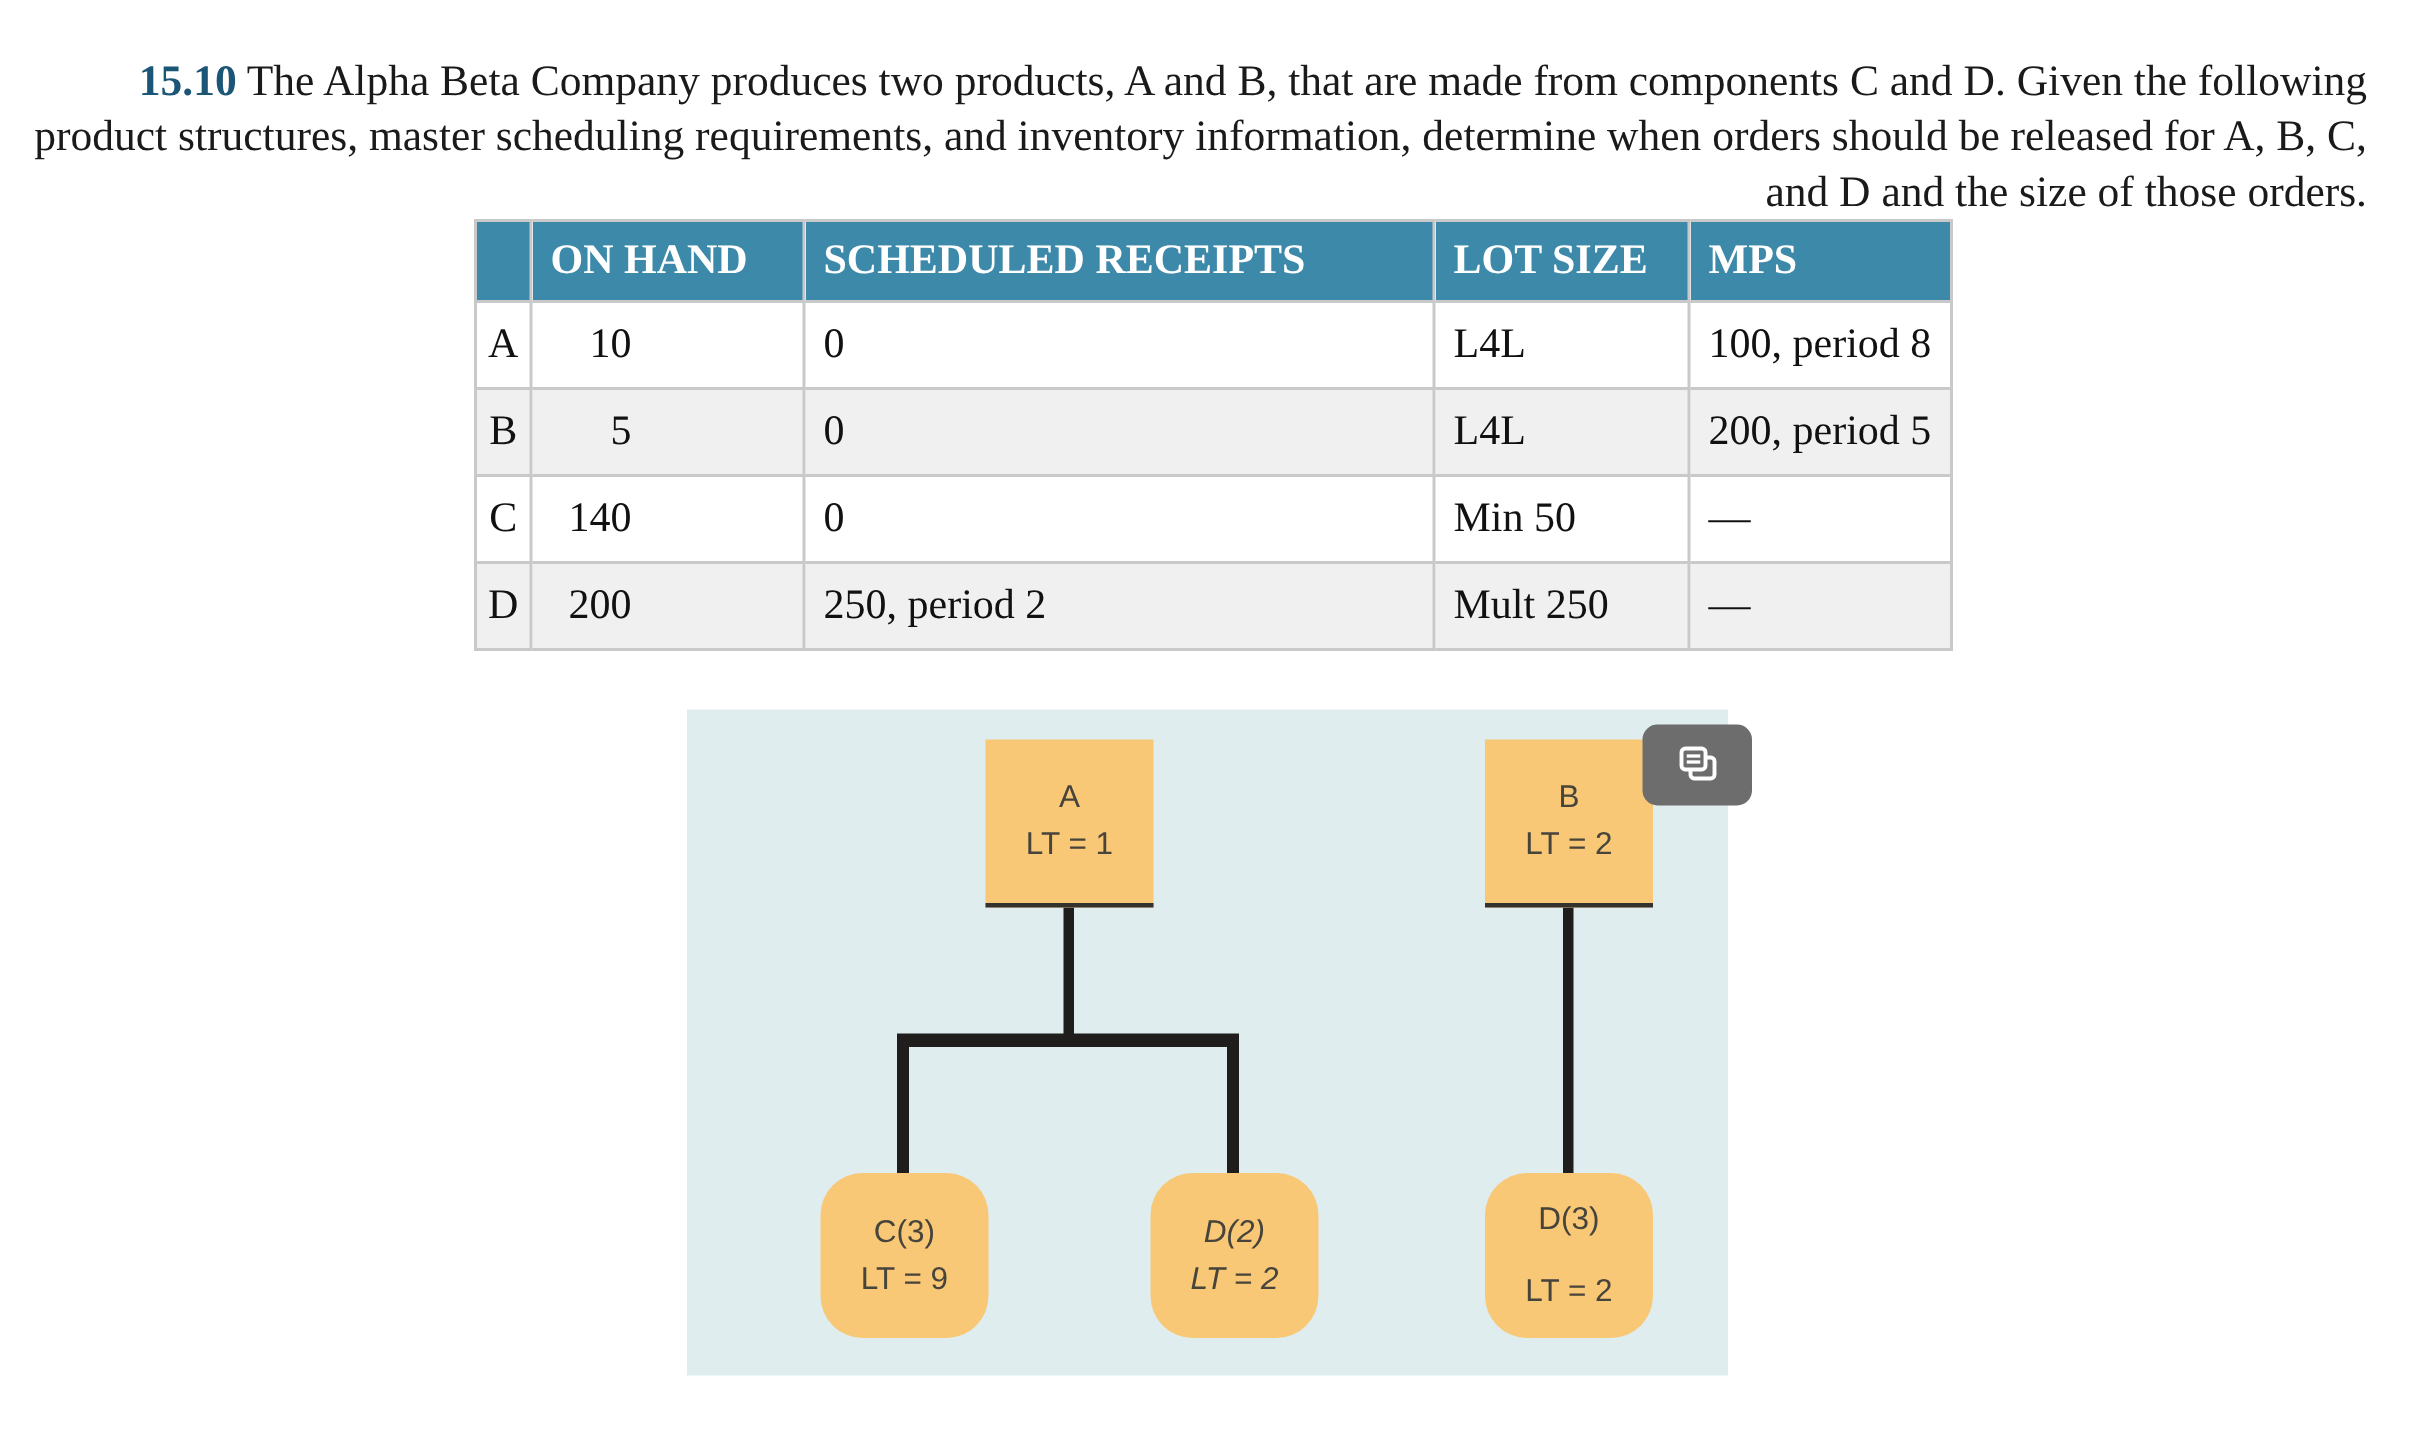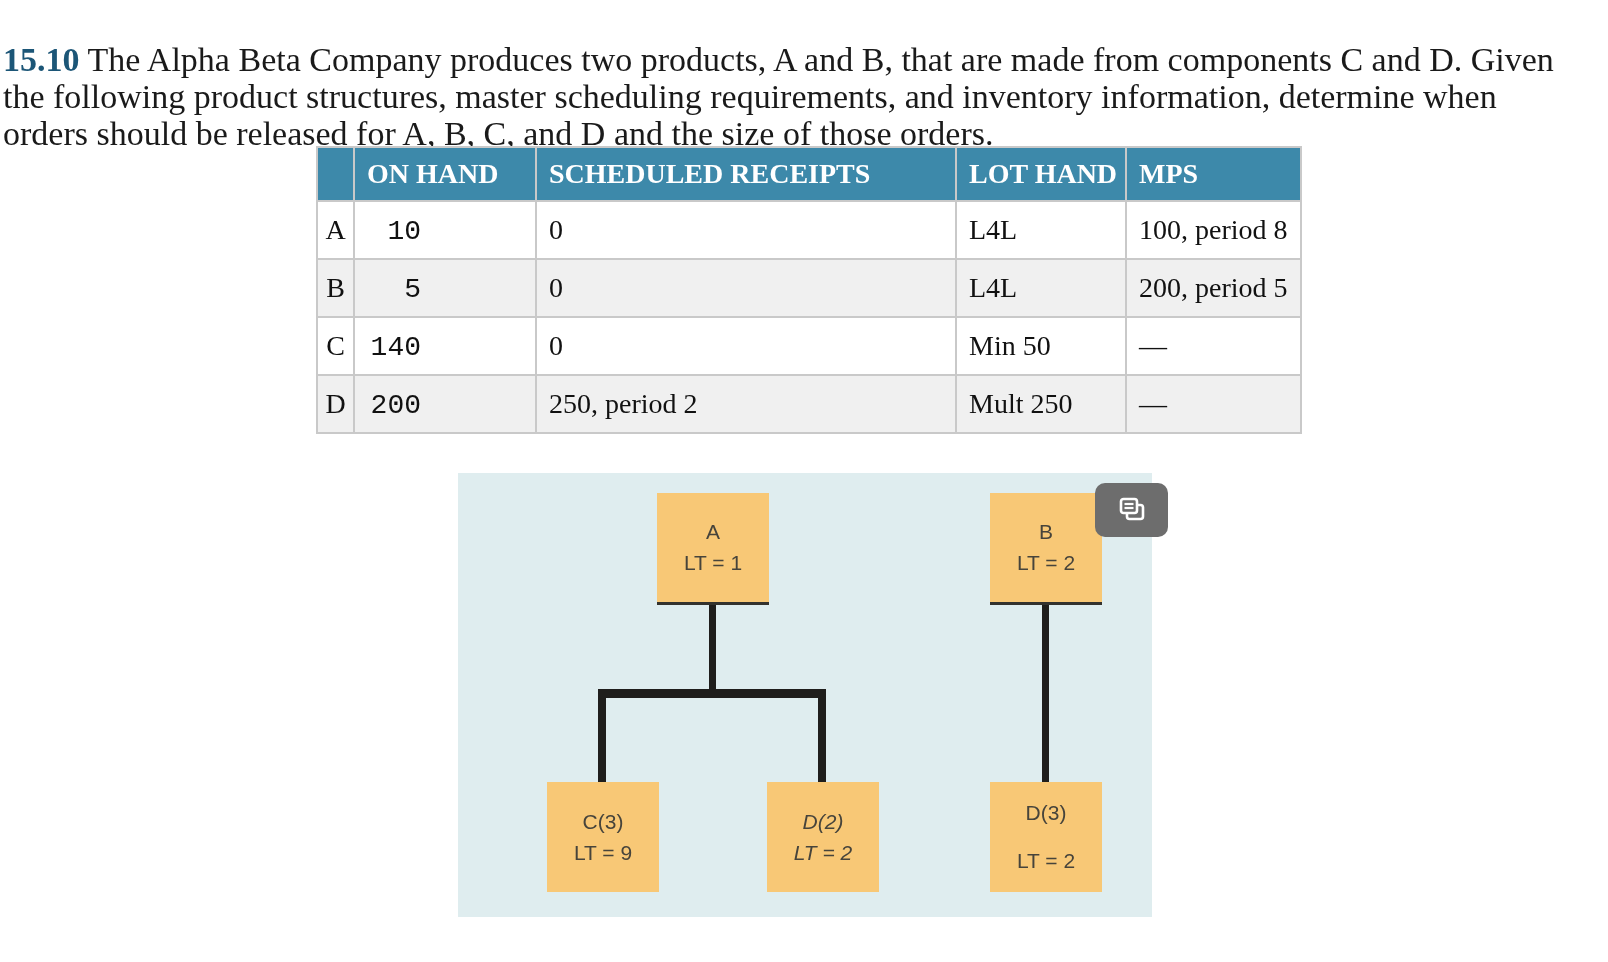--- a/index.html
+++ b/index.html
@@ -9,23 +9,24 @@
     overflow: hidden;
     font-family: "Liberation Serif", serif;
   }
   .page { position: relative; width: 1608px; height: 962px; }
 
   
   .problem-text {
     position: absolute;
     left: 3px; top: 7px;
     width: 1575px;
-    font-size: 34px;
+    font-size: 29px;
     line-height: 37px;
     color: #1a1a1a;
+    text-align: right;
   }
   .problem-number {
     font-weight: bold;
     color: #1c5677;
   }
 
   
   table.info-table {
     position: absolute;
     left: 316px; top: 146px;
@@ -50,21 +51,21 @@
   }
   .info-table td { height: 48px; background: #ffffff; }
   .info-table tr.alt td { background: #f0f0f0; }
   .col-label  { width: 37px;  }
   .col-onhand { width: 182px; }
   .col-sched  { width: 420px; }
   .col-lot    { width: 170px; }
   .col-mps    { width: 175px; }
   .info-table td.label-cell { text-align: center; padding: 2px 4px; }
   .info-table td.onhand-cell span {
-    display: inline-block; width: 54px; text-align: right; font-family: Liberation Mono, monospace;
+    display: inline-block; width: 54px; text-align: right;
   }
 
   
   .diagram-panel {
     position: absolute;
     left: 458px; top: 473px;
     width: 694px; height: 444px;
     background: #dfedef;
   }
   .node {
@@ -75,21 +76,21 @@
     flex-direction: column;
     align-items: center;
     justify-content: center;
     gap: 7px;
     font-family: "Liberation Sans", sans-serif;
     font-size: 21px;
     color: #47443b;
     text-align: center;
   }
   .node.top-node { height: 109px; border-bottom: 3px solid #33322e; top: 20px; }
-  .node.bottom-node { height: 110px; top: 309px; }
+  .node.bottom-node { height: 110px; top: 309px; border-radius: 28px; }
   .node-a  { left: 199px; }
   .node-b  { left: 532px; }
   .node-c  { left:  89px; }
   .node-d2 { left: 309px; font-style: italic; }
   .node-d3 { left: 532px; gap: 24px; }
 
   .connector { position: absolute; background: #1f1e1c; }
   .conn-a-stem  { left: 251px; top: 132px; width: 7px;  height: 93px; }
   .conn-bar     { left: 140px; top: 216px; width: 228px; height: 9px; }
   .conn-c-drop  { left: 140px; top: 225px; width: 8px;  height: 84px; }
@@ -124,21 +125,21 @@
         <col class="col-onhand">
         <col class="col-sched">
         <col class="col-lot">
         <col class="col-mps">
     </colgroup>
     <thead>
       <tr>
         <th></th>
         <th>ON HAND</th>
         <th>SCHEDULED RECEIPTS</th>
-        <th>LOT HAND</th>
+        <th>LOT SIZE</th>
         <th>MPS</th>
       </tr>
     </thead>
     <tbody>
       <tr>
         <td class="label-cell">A</td>
         <td class="onhand-cell"><span>10</span></td>
         <td>0</td>
         <td>L4L</td>
         <td>100, period 8</td>

